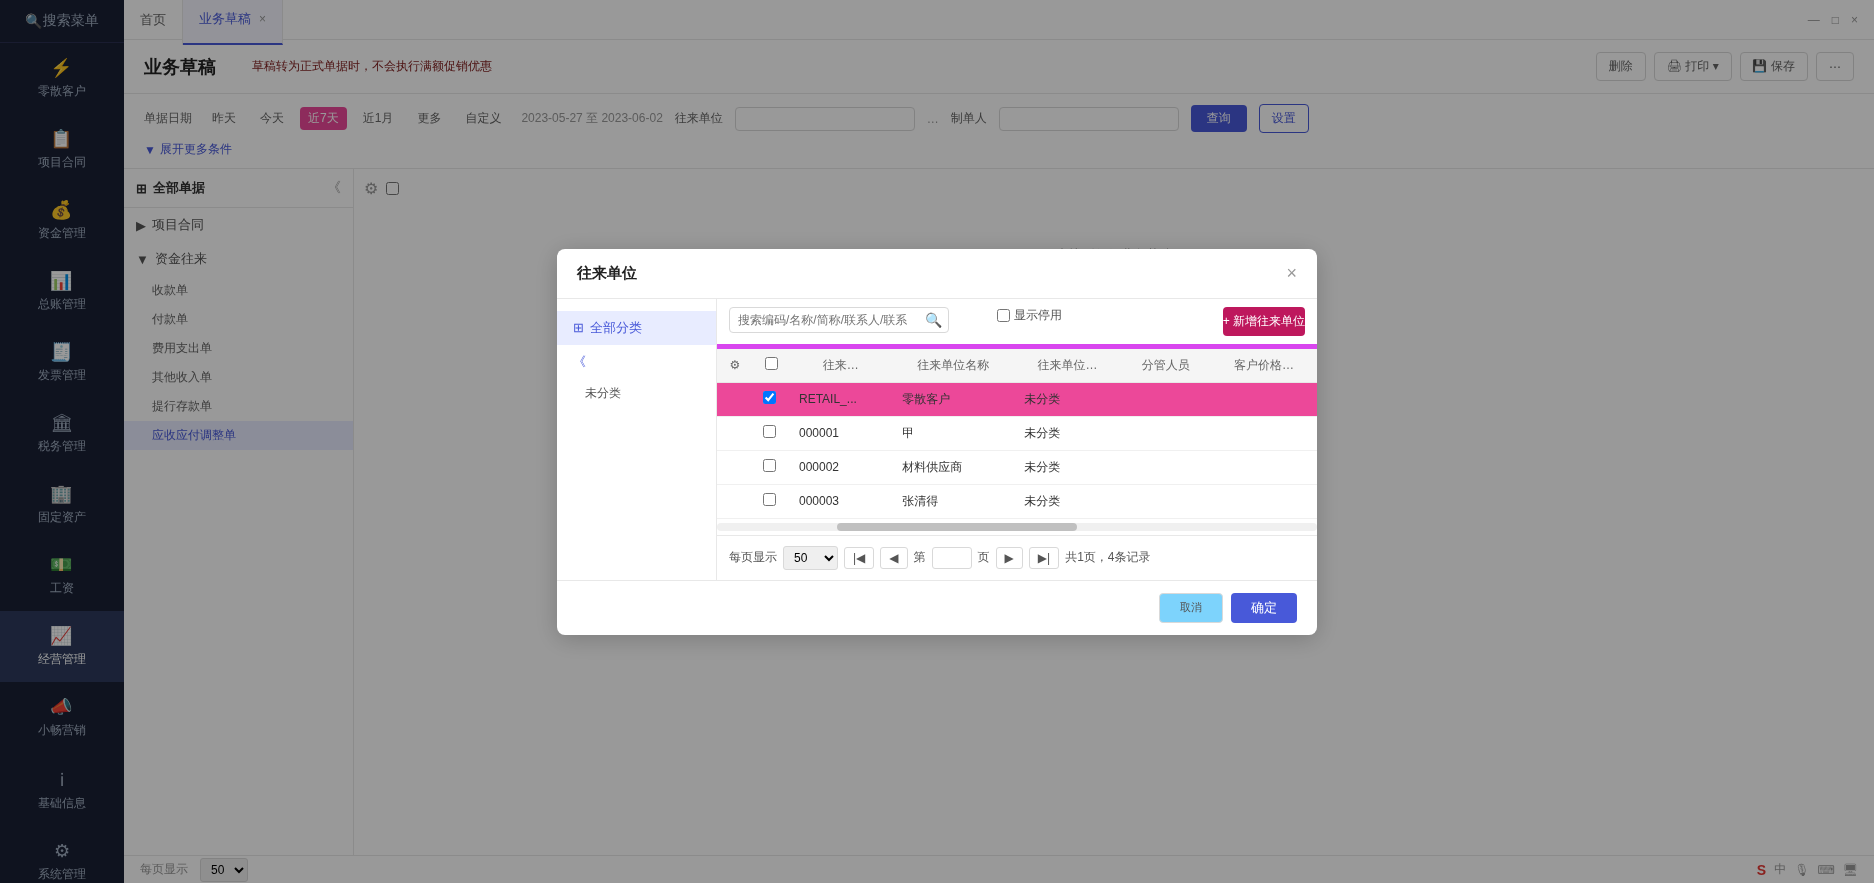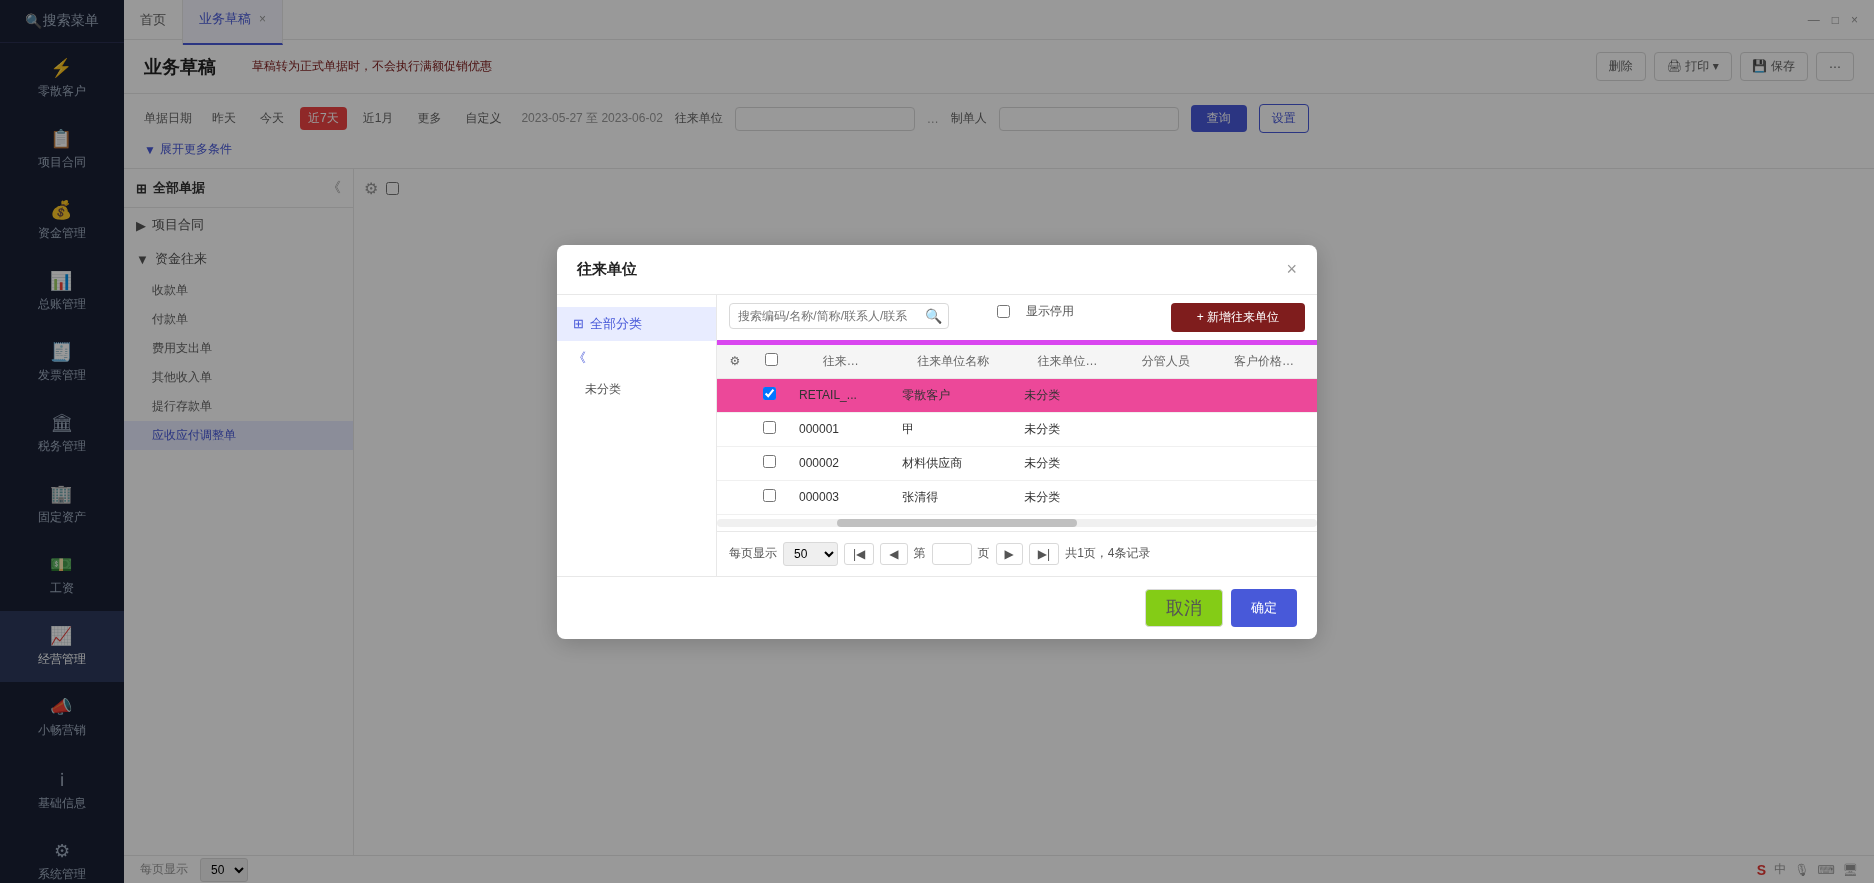--- a/index.html
+++ b/index.html
@@ -53,21 +53,21 @@
     .btn-action { padding: 5px 12px; font-size: 12px; border: 1px solid #d9d9d9; background: #fff; border-radius: 4px; cursor: pointer; color: #666; display: flex; align-items: center; gap: 4px; }
 
     
     .filter-bar {
       background: #fff; padding: 10px 20px; border-bottom: 1px solid #e8e8e8;
     }
     .filter-row { display: flex; align-items: center; gap: 12px; flex-wrap: wrap; }
     .filter-label { font-size: 12px; color: #666; }
     .filter-dates { display: flex; gap: 8px; }
     .date-btn { padding: 3px 8px; font-size: 12px; border: none; background: none; cursor: pointer; color: #666; border-radius: 4px; }
-    .date-btn.active { background: #ef4444; color: #fff; }
+    .date-btn.active { background: #ec4899; color: #fff; }
     .date-range { font-size: 12px; color: #999; }
     .filter-input { border: 1px solid #d9d9d9; border-radius: 4px; padding: 4px 8px; font-size: 12px; color: #333; width: 180px; }
     .expand-more { color: #4859d9; font-size: 12px; cursor: pointer; display: flex; align-items: center; gap: 4px; }
 
     
     .content-area { display: flex; background: #f5f5f5; height: calc(100% - 130px); }
 
     
     .left-panel {
       width: 230px; background: #fff; border-right: 1px solid #e8e8e8; flex-shrink: 0;
@@ -119,23 +119,23 @@
     .modal-tree-subitem { padding: 6px 16px 6px 28px; font-size: 12px; color: #555; cursor: pointer; }
 
     
     .modal-content-right { flex: 1; display: flex; flex-direction: column; overflow: hidden; }
     .modal-toolbar {
       padding: 8px 12px; display: flex; align-items: flex-start; gap: 8px; border-bottom: 5px solid #d946ef;
     }
     .search-wrap { position: relative; display: inline-flex; align-items: center; }
     .search-wrap input { border: 1px solid #d9d9d9; border-radius: 4px; padding: 5px 28px 5px 8px; font-size: 12px; width: 220px; outline: none; }
     .search-icon-btn { position: absolute; right: 6px; color: #999; cursor: pointer; font-size: 14px; }
-    .show-disabled { display: flex; align-items: center; gap: 16px; font-size: 12px; color: #555; padding-left: 40px; }
+    .show-disabled { display: flex; align-items: center; gap: 4px; font-size: 12px; color: #555; padding-left: 40px; }
     .show-disabled input[type=checkbox] { cursor: pointer; }
-    .btn-add { margin-left: auto; background: #7f1d1d; color: #fff; border: none; border-radius: 4px; padding: 6px 26px; font-size: 12px; cursor: pointer; display: flex; align-items: center; gap: 4px; }
+    .btn-add { margin-left: auto; background: #be185d; color: #fff; border: none; border-radius: 4px; padding: 6px 0; font-size: 12px; cursor: pointer; display: flex; align-items: center; gap: 4px; }
 
     
     .data-table { width: 100%; border-collapse: collapse; font-size: 12px; }
     .data-table th {
       background: #f5f5f5; padding: 8px 10px; text-align: center; color: #666; font-weight: 500;
       border-bottom: 1px solid #e8e8e8; white-space: nowrap;
     }
     .data-table td { padding: 8px 10px; border-bottom: 1px solid #f0f0f0; color: #333; white-space: nowrap; }
     .data-table tr.selected td { background: #ec4899; }
     .data-table .th-icon { width: 36px; text-align: center; }
@@ -146,21 +146,21 @@
     .pagination {
       padding: 10px 12px; display: flex; align-items: center; gap: 6px; font-size: 12px; color: #555;
       border-top: 1px solid #e8e8e8; flex-shrink: 0;
     }
     .page-btn { border: 1px solid #d9d9d9; background: #fff; padding: 3px 8px; border-radius: 3px; cursor: pointer; color: #555; font-size: 12px; }
     .page-input { border: 1px solid #d9d9d9; border-radius: 3px; width: 40px; text-align: center; padding: 3px 4px; font-size: 12px; }
     .page-select { border: 1px solid #d9d9d9; border-radius: 3px; padding: 3px 6px; font-size: 12px; }
 
     
     .modal-footer { padding: 12px 20px; display: flex; justify-content: flex-end; gap: 8px; border-top: 1px solid #e8e8e8; }
-    .btn-cancel { border: 1px solid #d9d9d9; background: #84cc16; padding: 6px 20px; border-radius: 4px; cursor: pointer; font-size: 18px; color: #555; }
+    .btn-cancel { border: 1px solid #d9d9d9; background: #7dd3fc; padding: 6px 20px; border-radius: 4px; cursor: pointer; font-size: 11px; color: #555; }
     .btn-confirm { background: #4859d9; color: #fff; border: none; border-radius: 4px; padding: 6px 20px; cursor: pointer; font-size: 13px; }
 
     
     .horizontal-scroll { height: 8px; background: #f0f0f0; border-radius: 4px; margin: 4px 0; position: relative; }
     .scroll-thumb { height: 8px; background: #c0c0c0; border-radius: 4px; width: 40%; margin-left: 20%; }
 
     
     .status-bar {
       position: fixed; bottom: 0; left: 124px; right: 0; height: 28px; background: #fff;
       border-top: 1px solid #e8e8e8; display: flex; align-items: center; padding: 0 16px; gap: 12px; font-size: 12px; color: #999;

